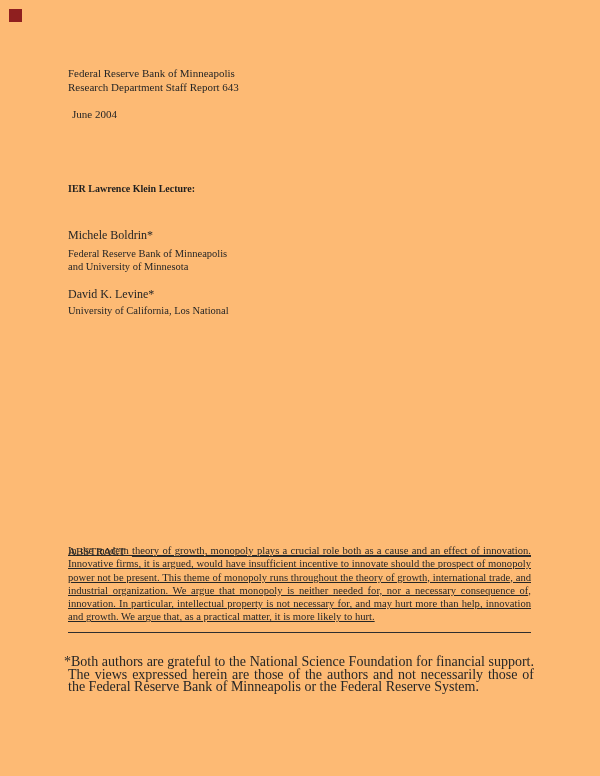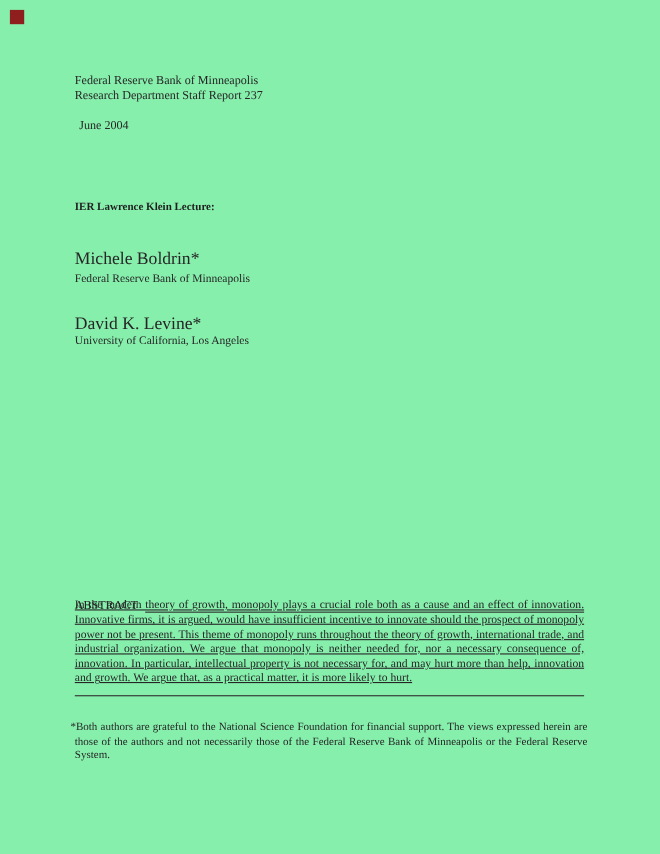--- a/index.html
+++ b/index.html
@@ -1,20 +1,20 @@
 <!DOCTYPE html>
 <html><head>
 <meta charset="utf-8">
 <style>
   html, body { margin: 0; padding: 0; background: #ffffff; }
   .page {
     position: relative;
     width: 600px;
     height: 776px;
-    background: #86efac;
+    background: #fdba74;
     font-family: "Liberation Serif", "DejaVu Serif", serif;
     color: #262626;
     overflow: hidden;
   }
   .abs { position: absolute; }
 
   .red-marker {
     position: absolute;
     left: 9px; top: 9px;
     width: 13px; height: 13px;
@@ -29,21 +29,21 @@
     font-size: 11px; line-height: 13.5px;
   }
 
   .paper-title {
     left: 68px; top: 180px;
     margin: 0;
     font-size: 10px; font-weight: bold; line-height: 17px;
     color: #1f1f1f;
   }
 
-  .author-name { font-size: 16px; line-height: 15px; }
+  .author-name { font-size: 12px; line-height: 15px; }
   .author-affil { font-size: 10.5px; line-height: 13px; }
   .a1-name  { left: 68px; top: 228px; }
   .a1-affil { left: 68px; top: 247px; }
   .a2-name  { left: 68px; top: 287px; font-family: Liberation Serif, serif; }
   .a2-affil { left: 68px; top: 304px; }
 
   .abstract-head {
     left: 68px; top: 520px; width: 463px;
     display: flex; align-items: flex-start;
     font-size: 11px; line-height: 14px; margin-top: 24px;
@@ -57,52 +57,53 @@
     font-size: 10.6px; line-height: 13.3px;
     text-align: justify;
     text-decoration: underline;
   }
   .end-rule {
     left: 68px; top: 632px; width: 463px; height: 0;
     border-top: 1px solid #2e2e2e;
   }
   .footnote {
     left: 68px; top: 656px; width: 466px;
-    font-size: 10px; line-height: 12.6px;
+    font-size: 14px; line-height: 12.6px;
     text-align: justify;
     text-indent: -4px;
     font-family: Liberation Serif, serif;
   }
 </style>
 </head>
 <body>
 
 <div class="page">
 
   <div class="red-marker" style="background: rgb(143, 31, 31);"></div>
 
   <div class="abs header-block">
     <div>Federal Reserve Bank of Minneapolis</div>
-    <div>Research Department Staff Report 237</div>
+    <div>Research Department Staff Report 643</div>
   </div>
 
   <div class="abs date-line">June 2004</div>
 
   <h1 class="abs paper-title">
     <span>IER Lawrence Klein Lecture:</span><br>
   </h1>
 
   <div class="abs author-name a1-name">Michele Boldrin*</div>
   <div class="abs author-affil a1-affil">
     <div>Federal Reserve Bank of Minneapolis</div>
+    <div>and University of Minnesota</div>
   </div>
 
   <div class="abs author-name a2-name">David K. Levine*</div>
   <div class="abs author-affil a2-affil">
-    <div>University of California, Los Angeles</div>
+    <div>University of California, Los National</div>
   </div>
 
   <div class="abs abstract-head">
     <span>ABSTRACT</span>
     <span class="rule"></span>
   </div>
 
   <div class="abs abstract-text">In the modern theory of growth, monopoly plays a crucial role both as a cause and an effect of innovation. Innovative firms, it is argued, would have insufficient incentive to innovate should the prospect of monopoly power not be present. This theme of monopoly runs throughout the theory of growth, international trade, and industrial organization. We argue that monopoly is neither needed for, nor a necessary consequence of, innovation. In particular, intellectual property is not necessary for, and may hurt more than help, innovation and growth. We argue that, as a practical matter, it is more likely to hurt.</div>
 
   <div class="abs end-rule"></div>

